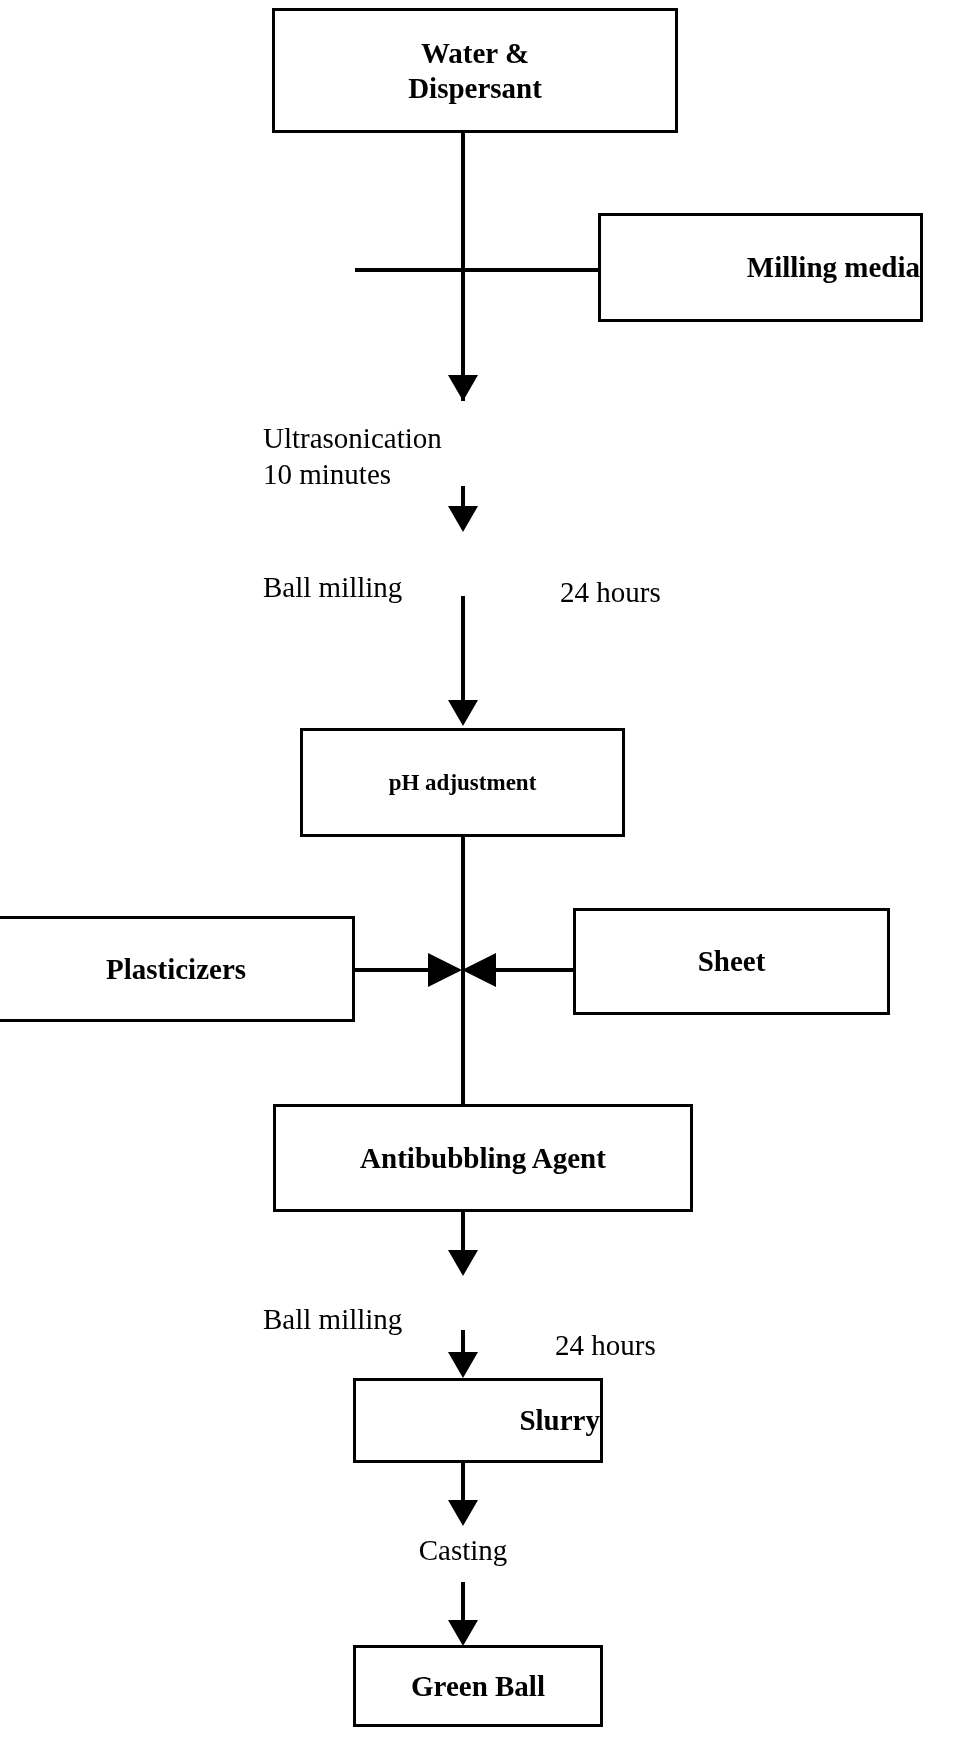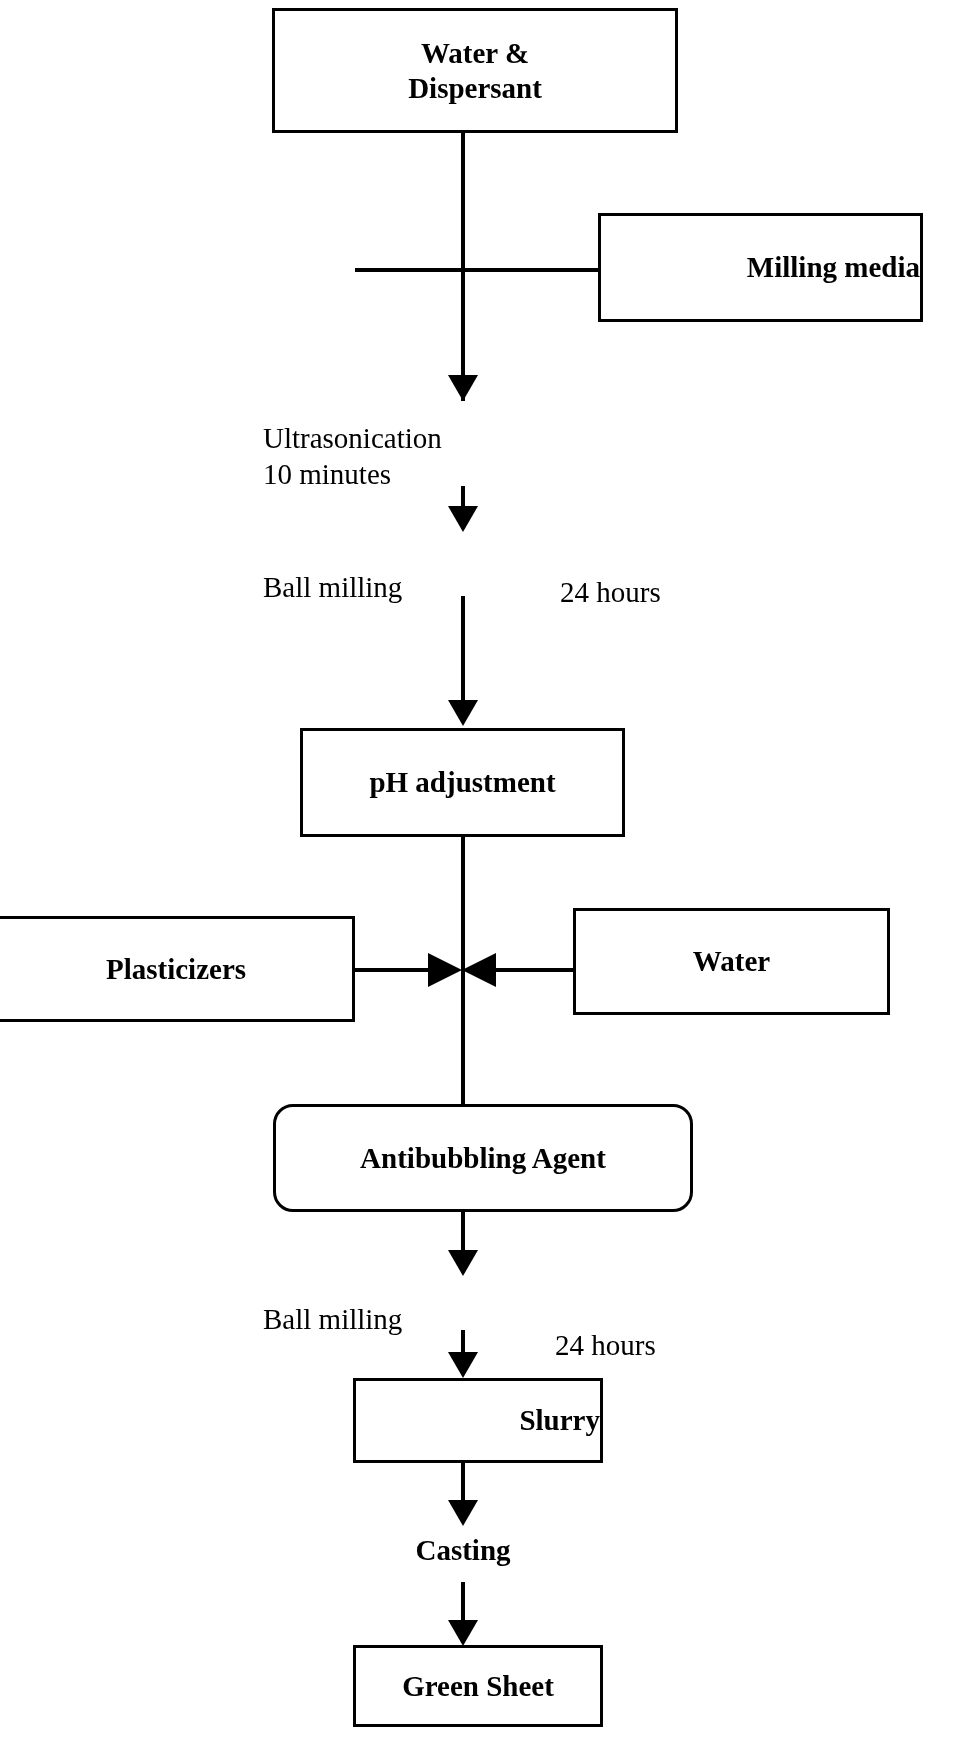--- a/index.html
+++ b/index.html
@@ -41,21 +41,21 @@
     font-weight: normal;
     line-height: 1.25;
     white-space: pre-line;
     z-index: 4;
     background: transparent;
     margin-top: 24px;
   }
   .bold-label {
     position: absolute;
     text-align: center;
-    font-weight: bold;
+    font-weight: normal;
     line-height: 1.25;
     white-space: pre-line;
     z-index: 4;
     background: transparent;
   }
   .vline {
     position: absolute;
     background: #000000;
     width: 4px;
     z-index: 1;
@@ -123,41 +123,41 @@
   <div class="vline" style="left:461px; top:486px; height:30px;"></div>
   <div class="arrow-down" style="left:448px; top:506px;"></div>
 
   <div class="plain-label" style="left:263px; top:545px; width:400px; font-size:29px;">Ball milling</div>
 
   <div class="plain-label" style="left:560px; top:550px; width:200px; font-size:29px;">24 hours</div>
 
   <div class="vline" style="left:461px; top:596px; height:105px;"></div>
   <div class="arrow-down" style="left:448px; top:700px;"></div>
 
-  <div class="box" style="left:300px; top:728px; width:325px; height:109px; font-size:29px;">
+  <div class="box" style="left:300px; top:728px; width:325px; height:109px; font-size:23px;">
     <span class="box-label">pH adjustment</span>
   </div>
 
   <div class="vline" style="left:461px; top:837px; height:268px;"></div>
 
   <div class="box" style="left:-3px; top:916px; width:358px; height:106px; font-size:29px;">
     <span class="box-label">Plasticizers</span>
   </div>
 
   <div class="hline" style="left:355px; top:968px; width:75px;"></div>
   <div class="arrow-right" style="left:428px; top:953px;"></div>
 
   <div class="box" style="left:573px; top:908px; width:317px; height:107px; font-size:29px;">
-    <span class="box-label">Water</span>
+    <span class="box-label">Sheet</span>
   </div>
 
   <div class="hline" style="left:496px; top:968px; width:79px;"></div>
   <div class="arrow-left" style="left:462px; top:953px;"></div>
 
-  <div class="box" style="left:273px; top:1104px; width:420px; height:108px; font-size:29px;border-radius:20px;">
+  <div class="box" style="left:273px; top:1104px; width:420px; height:108px; font-size:29px;">
     <span class="box-label">Antibubbling Agent</span>
   </div>
 
   <div class="vline" style="left:461px; top:1212px; height:48px;"></div>
   <div class="arrow-down" style="left:448px; top:1250px;"></div>
 
   <div class="plain-label" style="left:263px; top:1277px; width:400px; font-size:29px;">Ball milling</div>
 
   <div class="plain-label" style="left:555px; top:1303px; width:220px; font-size:29px;">24 hours</div>
 
@@ -170,16 +170,16 @@
 
   <div class="vline" style="left:461px; top:1463px; height:48px;"></div>
   <div class="arrow-down" style="left:448px; top:1500px;"></div>
 
   <div class="bold-label" style="left:263px; top:1532px; width:400px; font-size:29px;">Casting</div>
 
   <div class="vline" style="left:461px; top:1582px; height:50px;"></div>
   <div class="arrow-down" style="left:448px; top:1620px;"></div>
 
   <div class="box" style="left:353px; top:1645px; width:250px; height:82px; font-size:29px;">
-    <span class="box-label">Green Sheet</span>
+    <span class="box-label">Green Ball</span>
   </div>
 
 </div>
 
 </body></html>

